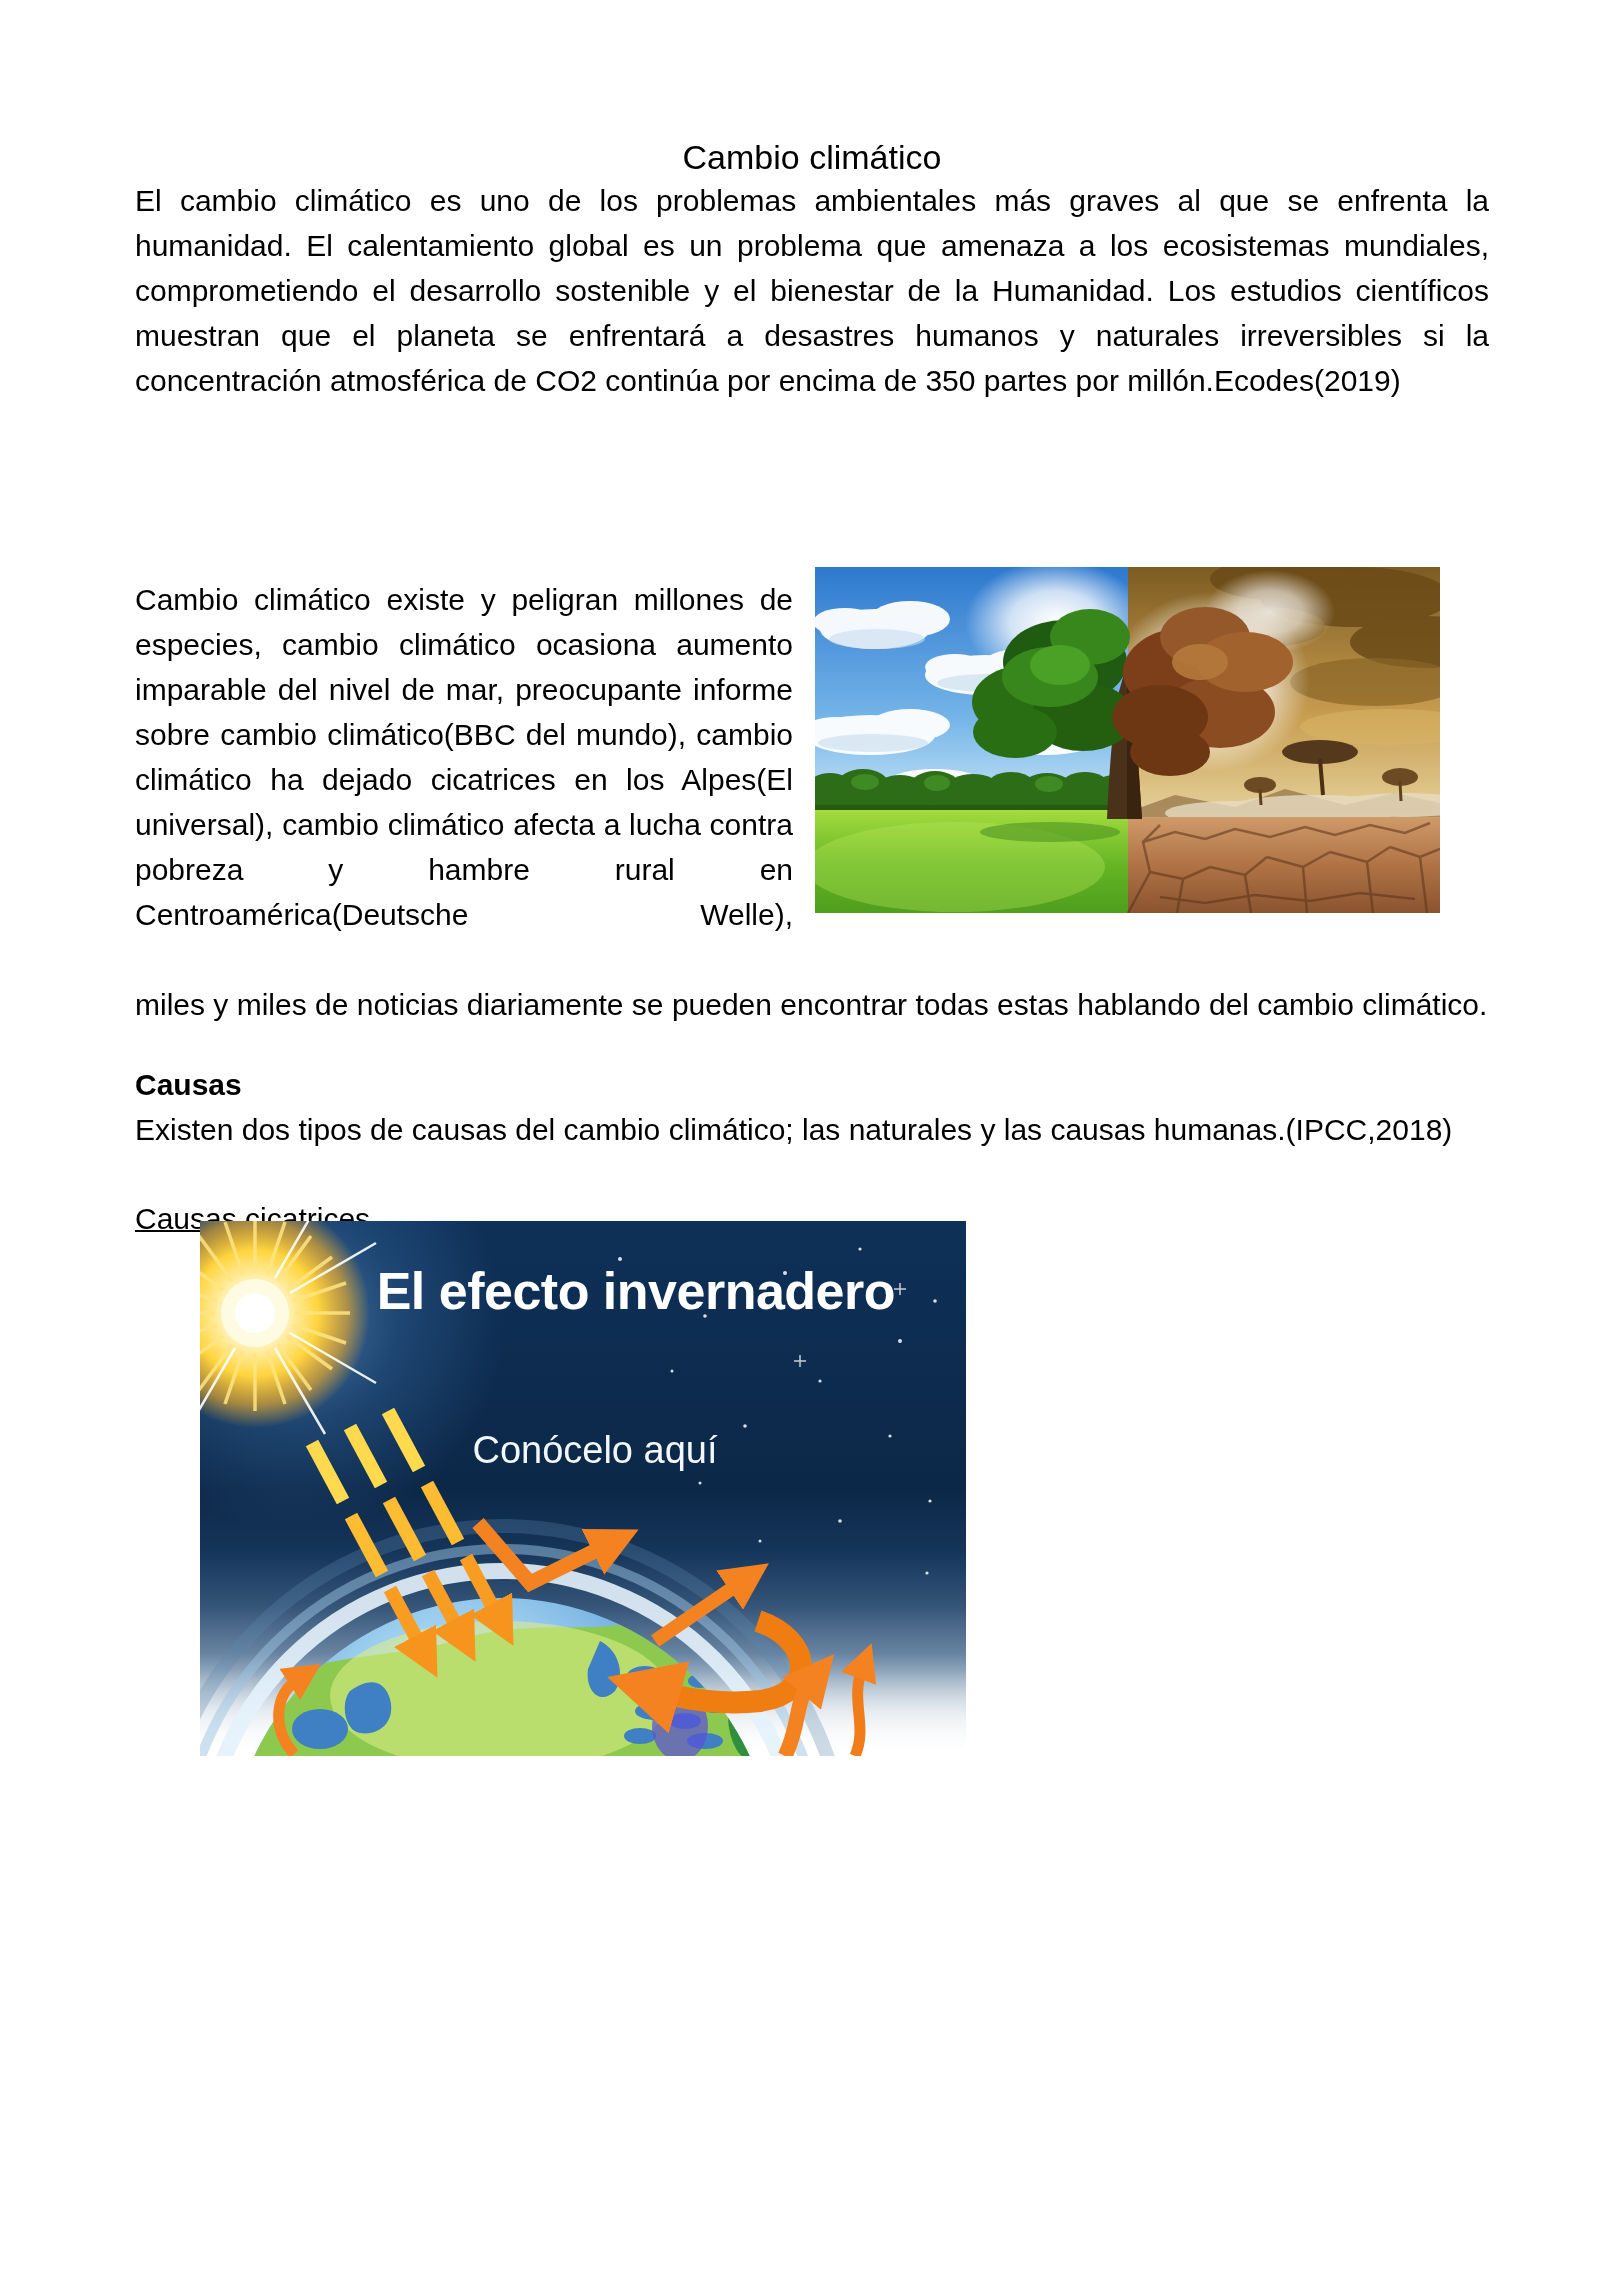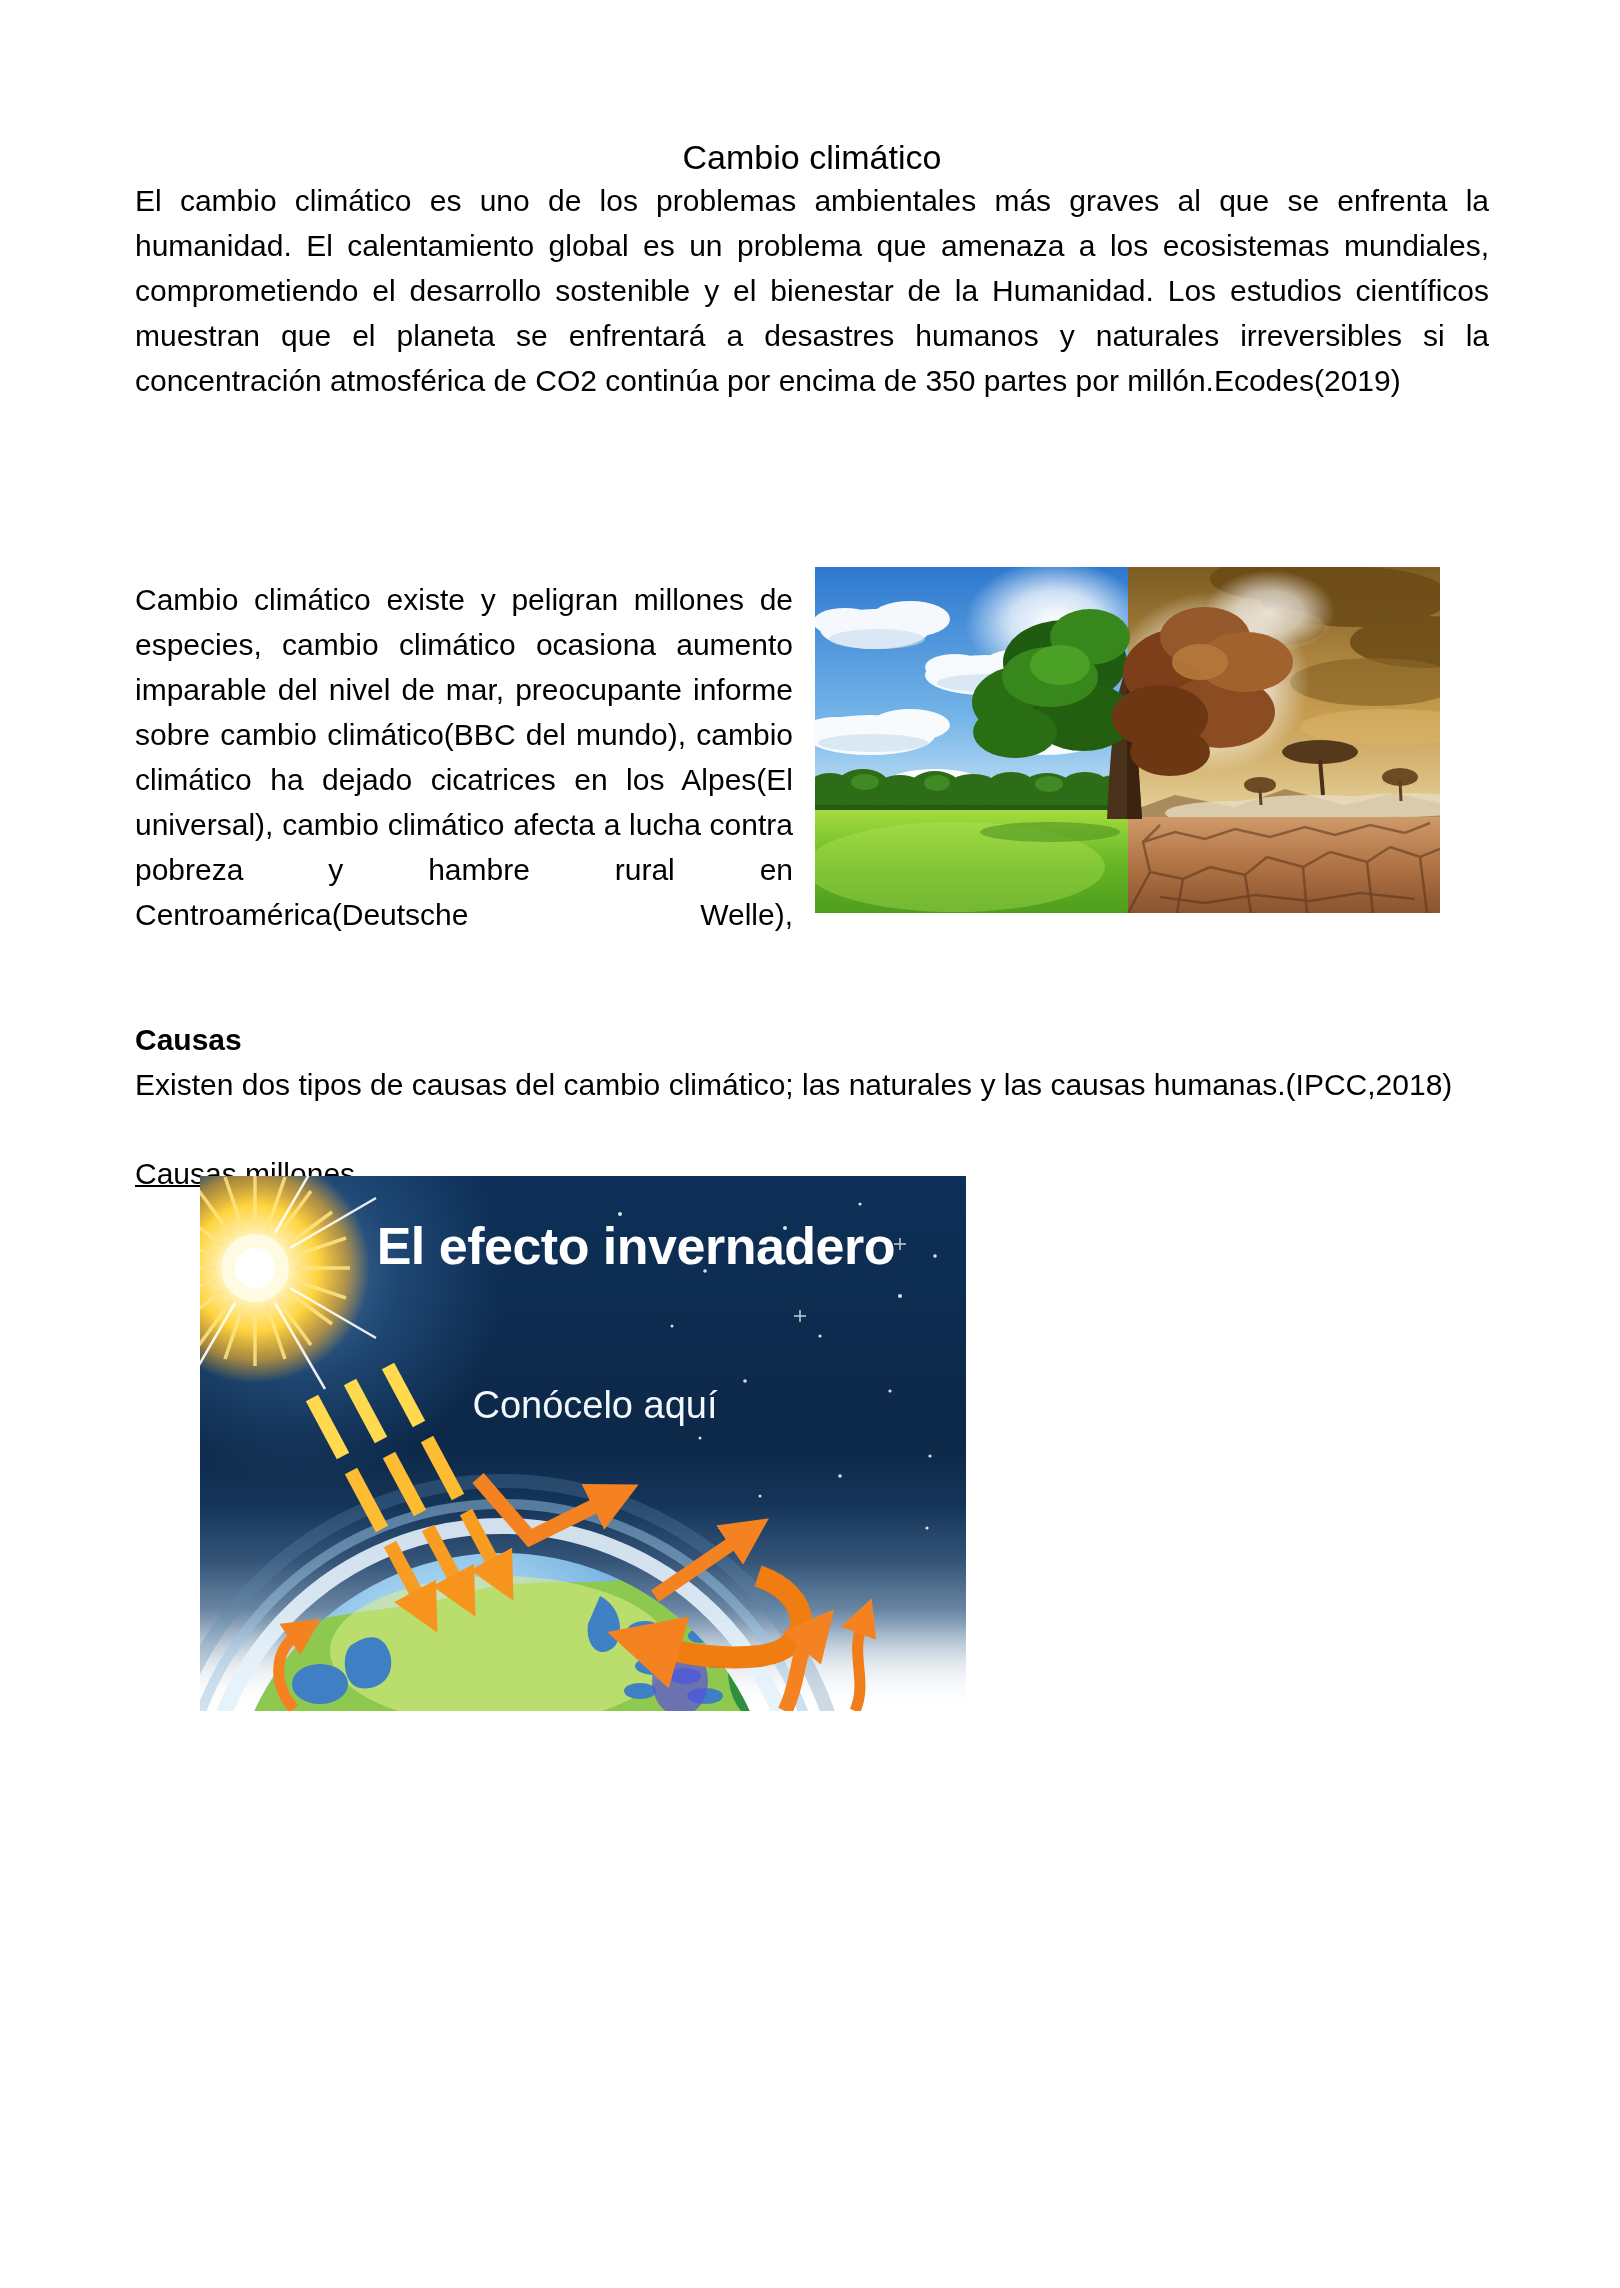--- a/index.html
+++ b/index.html
@@ -218,27 +218,28 @@
             <ellipse cx="390" cy="70" rx="45" ry="30" fill="#95582a"></ellipse>
             <ellipse cx="430" cy="95" rx="48" ry="30" fill="#a2622d"></ellipse>
             <ellipse cx="355" cy="185" rx="40" ry="24" fill="#6e3714"></ellipse>
             <ellipse cx="385" cy="95" rx="28" ry="18" fill="#b5793c" opacity="0.9"></ellipse>
           </g>
         </g>
       </svg>
     </figure>
   </div>
 
+  <p class="para para-news-cont">miles y miles de noticias diariamente se pueden encontrar todas estas hablando del cambio climático.</p>
 
 
   <h2 class="h-causas">Causas</h2>
 
   <p class="para para-causes">Existen dos tipos de causas del cambio climático; las naturales y las causas humanas.(IPCC,2018)</p>
 
-  <h3 class="h-naturales">Causas millones</h3>
+  <h3 class="h-naturales">Causas cicatrices</h3>
 
   <div class="row row-natural">
 
     <figure class="img-greenhouse" aria-label="Diagrama del efecto invernadero: sol, flechas de radiación y la Tierra">
       <svg width="766" height="535" viewBox="0 0 766 535">
         <defs>
           <linearGradient id="ghBg" x1="0" y1="0" x2="0" y2="1">
             <stop offset="0" stop-color="#0e3058"></stop>
               <stop offset="0.5" stop-color="#0c2848"></stop>
             <stop offset="0.72" stop-color="#1c4068"></stop>

